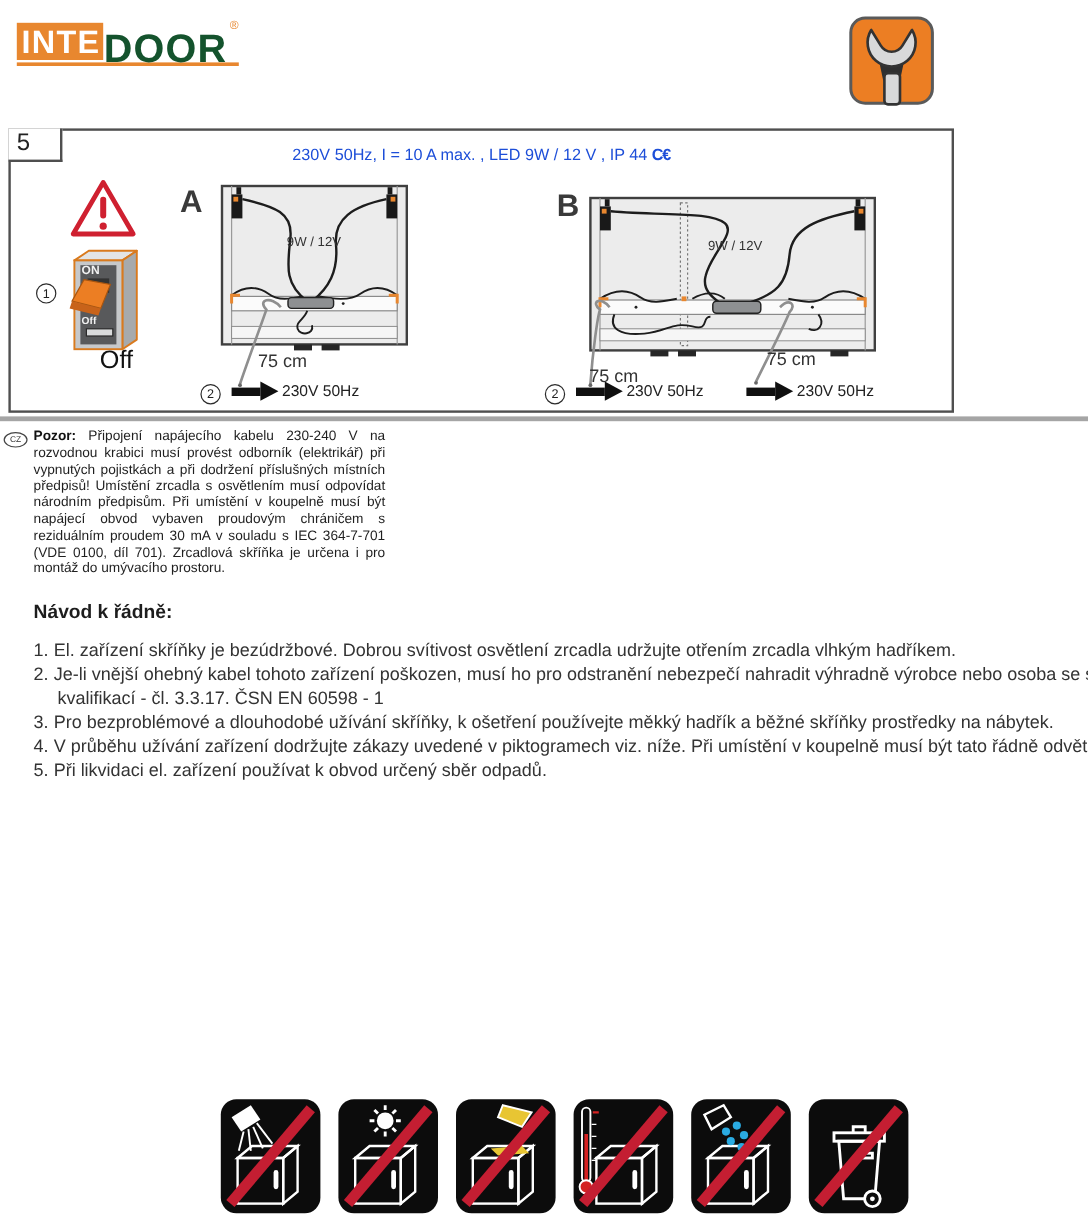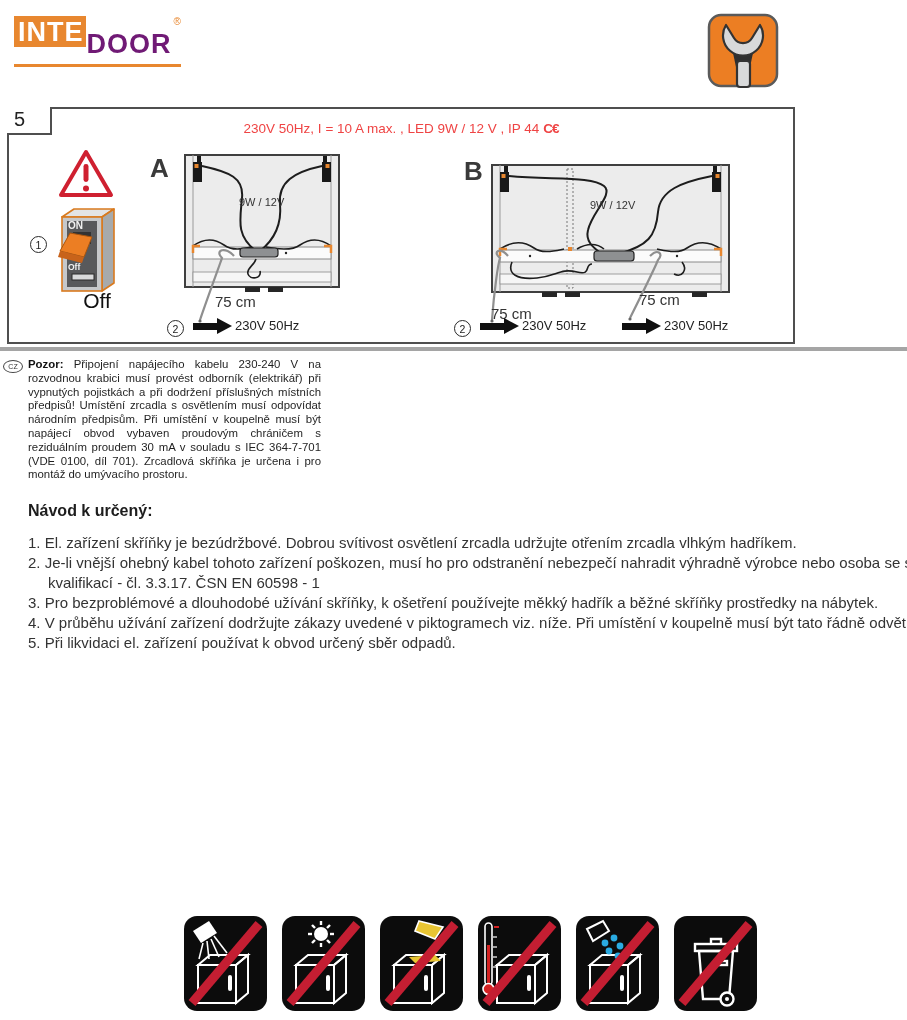--- a/index.html
+++ b/index.html
@@ -2,35 +2,35 @@
 <html><head>
 <meta charset="utf-8">
 <style>
   html,body{margin:0;padding:0;}
   body{width:907px;height:1020px;overflow:hidden;background:#ffffff;
        font-family:"Liberation Sans","DejaVu Sans",sans-serif;color:#2f2f2f;}
   #page{position:relative;width:907px;height:1020px;background:#fff;}
   .abs{position:absolute;}
 
   
-  .logo{left:14px;top:16px;height:36px;display:flex;align-items:flex-start;
-        border-bottom:3px solid #e8872f;padding-bottom:12px;}
+  .logo{left:14px;top:16px;height:36px;display:flex;align-items:center;
+        border-bottom:3px solid #e8872f;padding-bottom:0;}
   .logo .inte{background:#e8872f;color:#fff;font-weight:bold;font-size:27px;
         letter-spacing:1px;padding:1px 2px 0 4px;line-height:30px;}
-  .logo .door{color:#701a75;font-weight:bold;font-size:27px;letter-spacing:1px;
+  .logo .door{color:#14532d;font-weight:bold;font-size:33px;letter-spacing:1px;
         line-height:30px;padding:1px 1px 0 1px;margin-top:12px;}
   .logo .reg{color:#e8872f;font-size:10px;margin-left:1px;align-self:flex-start;}
   .title{left:346px;top:10px;font-size:36px;font-weight:bold;color:#1d1d1d;letter-spacing:2px;}
 
   
   .frame{left:7px;top:107px;width:784px;height:233px;border:2px solid #4f4f4f;background:#fff;}
   .tab5{left:-2px;top:-2px;width:36px;height:26px;border:2px solid #4f4f4f;
         border-left:none;border-top:none;background:#fff;font-size:20px;
         padding-left:7px;line-height:25px;color:#222;}
-  .spec{left:0;top:12px;width:784px;text-align:center;font-size:13.5px;color:#ef4444;}
+  .spec{left:0;top:12px;width:784px;text-align:center;font-size:13.5px;color:#1d4ed8;}
   .ce{font-weight:bold;letter-spacing:-1px;}
 
   .diag-label{font-size:26px;font-weight:bold;color:#3a3a3a;}
   .small-lbl{font-size:11px;color:#333;text-align:center;}
   .tiny-lbl{font-size:15px;color:#333;}
   .mains-lbl{font-size:13px;color:#222;}
   .circ-num{width:17px;height:17px;border:1.4px solid #2a2a2a;border-radius:50%;
         font-size:10.5px;display:flex;align-items:center;justify-content:center;
         color:#222;background:#fff;box-sizing:border-box;}
 
@@ -199,21 +199,21 @@
     <div class="abs arrow-shaft" style="left:613px;top:214px;"></div>
     <div class="abs mains-lbl" style="left:655px;top:209px;">230V 50Hz</div>
   </div>
 
   <div class="abs divider"></div>
 
   <div class="abs cz-badge">CZ</div>
   <div class="abs pozor"><b>Pozor:</b><span> Připojení napájecího kabelu 230-240 V na rozvodnou krabici musí provést odborník (elektrikář) při vypnutých pojistkách a při dodržení příslušných místních předpisů! Umístění zrcadla s osvětlením musí odpovídat národním předpisům. Při umístění v koupelně musí být napájecí obvod vybaven proudovým chráničem s reziduálním proudem 30 mA v souladu s IEC 364-7-701 (VDE 0100, díl 701). Zrcadlová skříňka je určena i pro montáž do umývacího prostoru.</span>
   </div>
 
-  <div class="abs mheading" style="top: 502px;">Návod k určený:</div>
+  <div class="abs mheading" style="top: 502px;">Návod k řádně:</div>
   <div class="abs mlist">
     <div class="mitem"><span>1.</span> <span>El. zařízení skříňky je bezúdržbové. Dobrou svítivost osvětlení zrcadla udržujte otřením zrcadla vlhkým hadříkem.</span></div>
     <div class="mitem"><span>2.</span> <span>Je-li vnější ohebný kabel tohoto zařízení poškozen, musí ho pro odstranění nebezpečí nahradit výhradně výrobce nebo osoba se stejnou kvalifikací - čl. 3.3.17. ČSN EN 60598 - 1</span></div>
     <div class="mitem"><span>3.</span> <span>Pro bezproblémové a dlouhodobé užívání skříňky, k ošetření používejte měkký hadřík a běžné skříňky prostředky na nábytek.</span></div>
     <div class="mitem"><span>4.</span> <span>V průběhu užívání zařízení dodržujte zákazy uvedené v piktogramech viz. níže. Při umístění v koupelně musí být tato řádně odvětrávána.</span></div>
     <div class="mitem"><span>5.</span> <span>Při likvidaci el. zařízení používat k obvod určený sběr odpadů.</span></div>
   </div>
 
   <div class="abs pictos">
 

